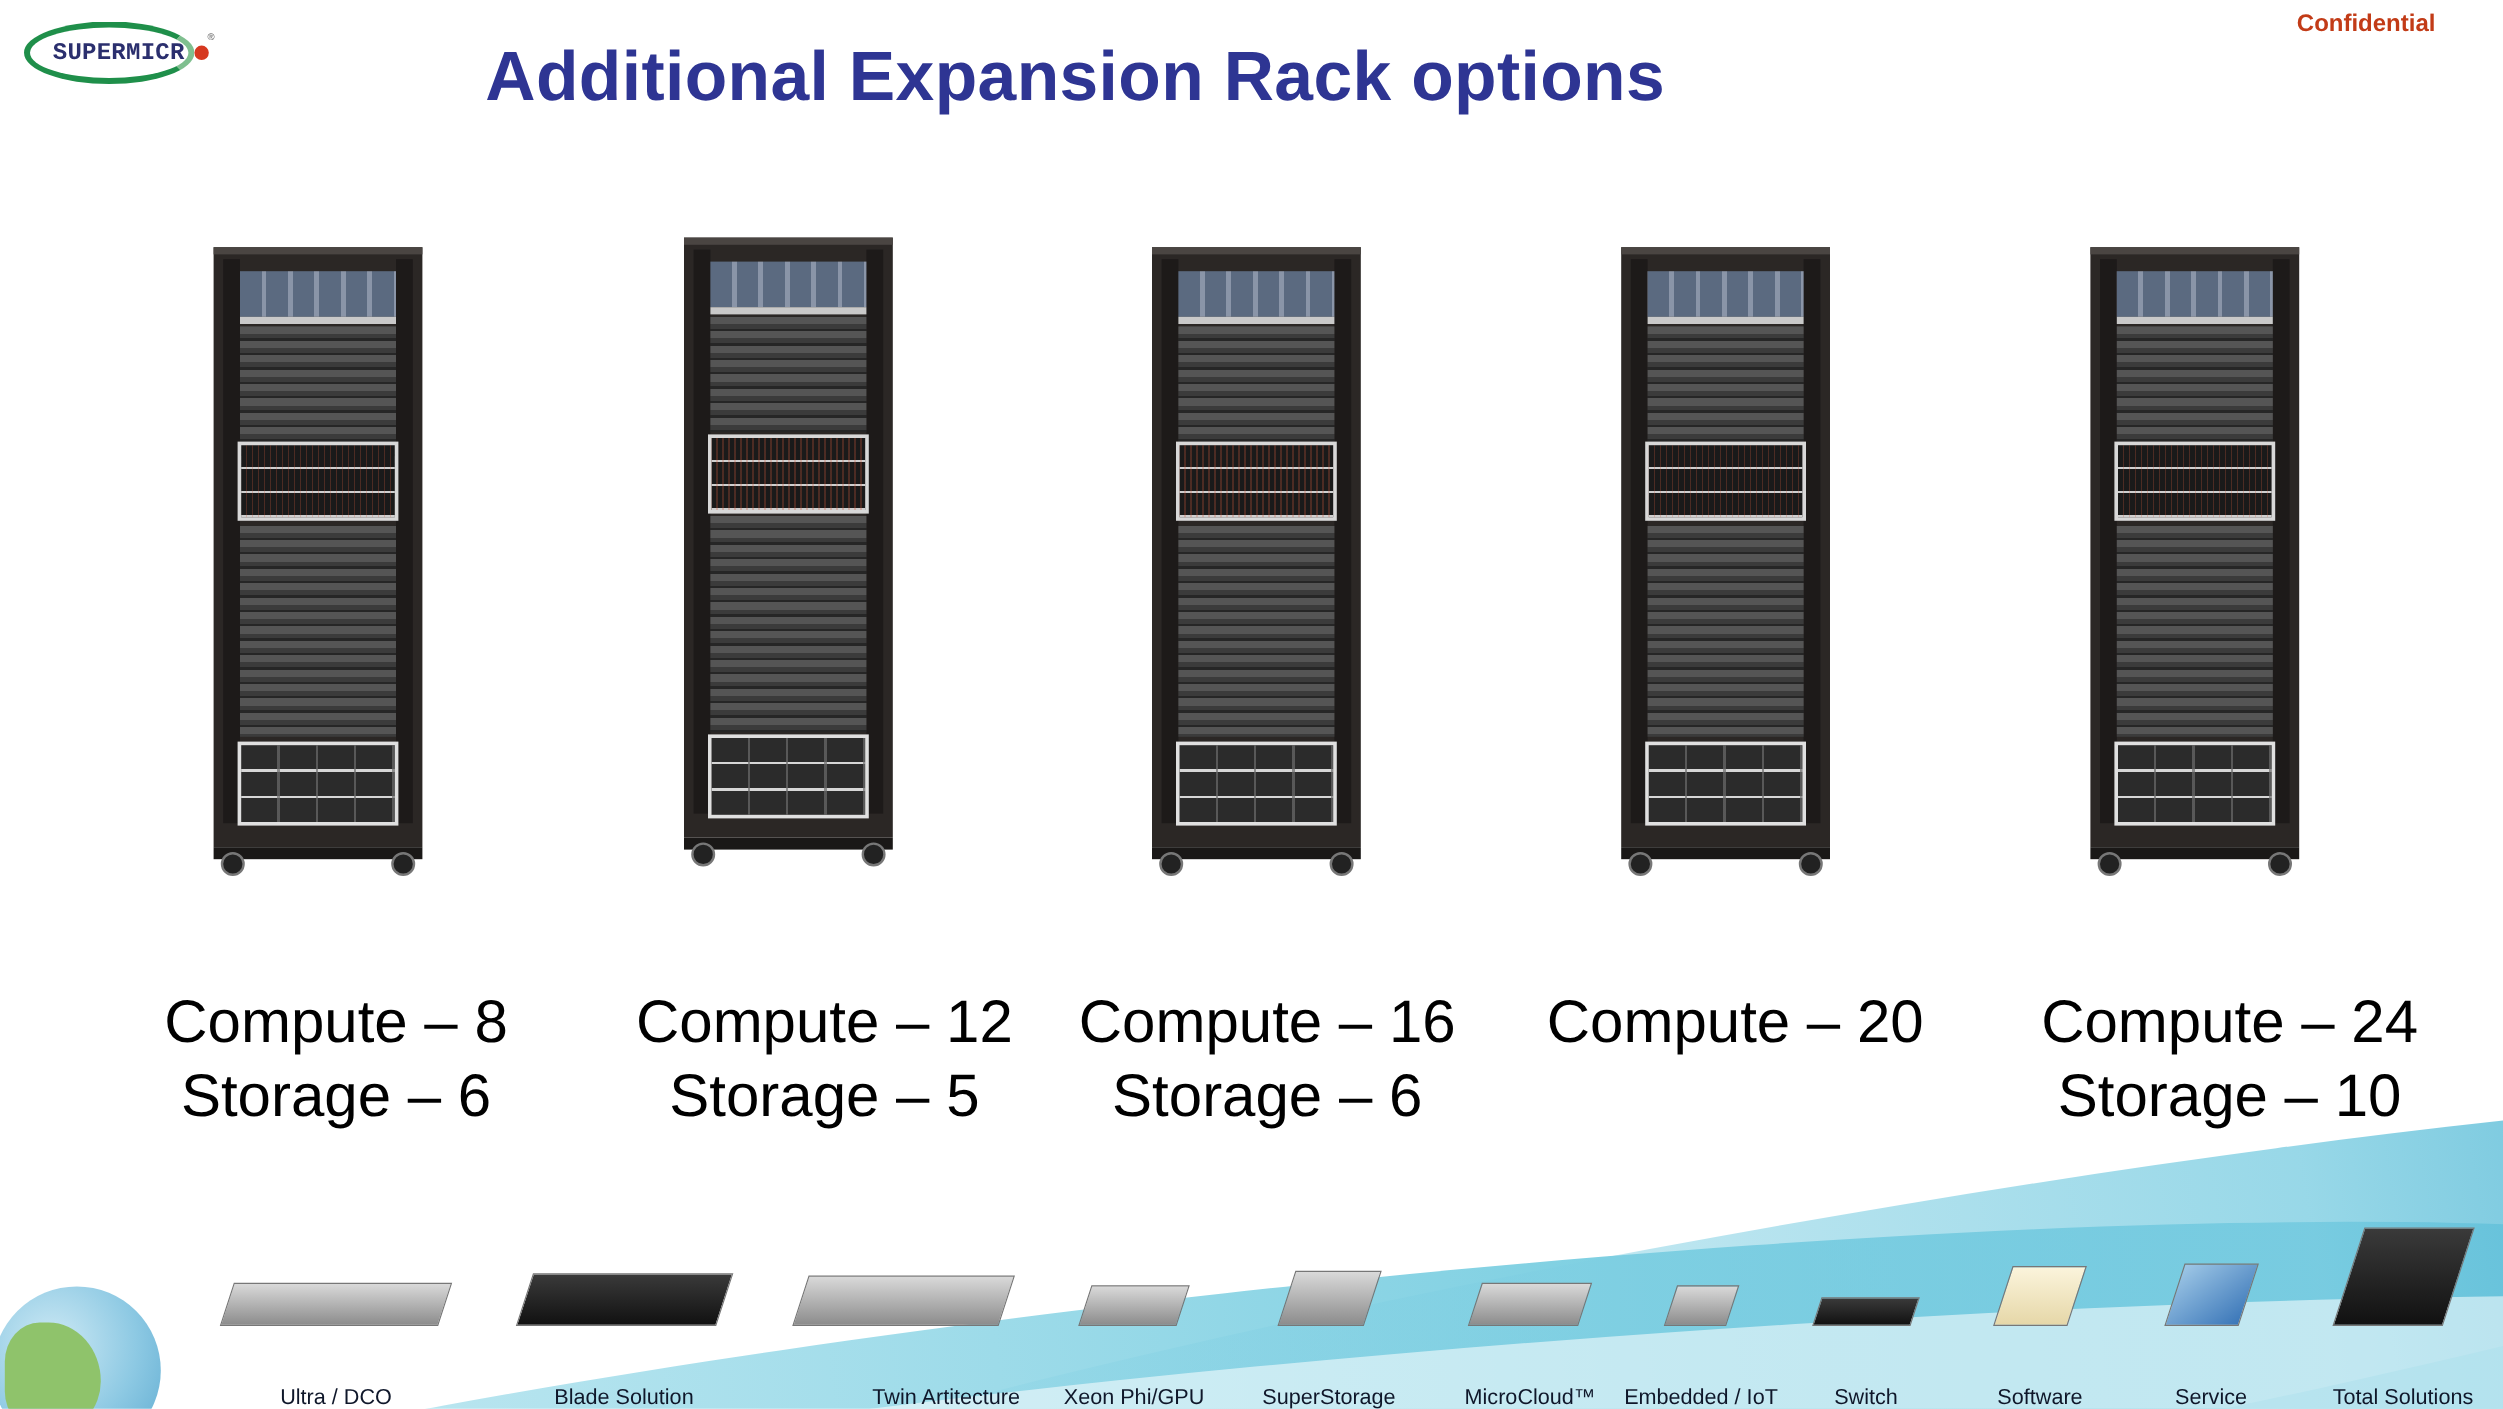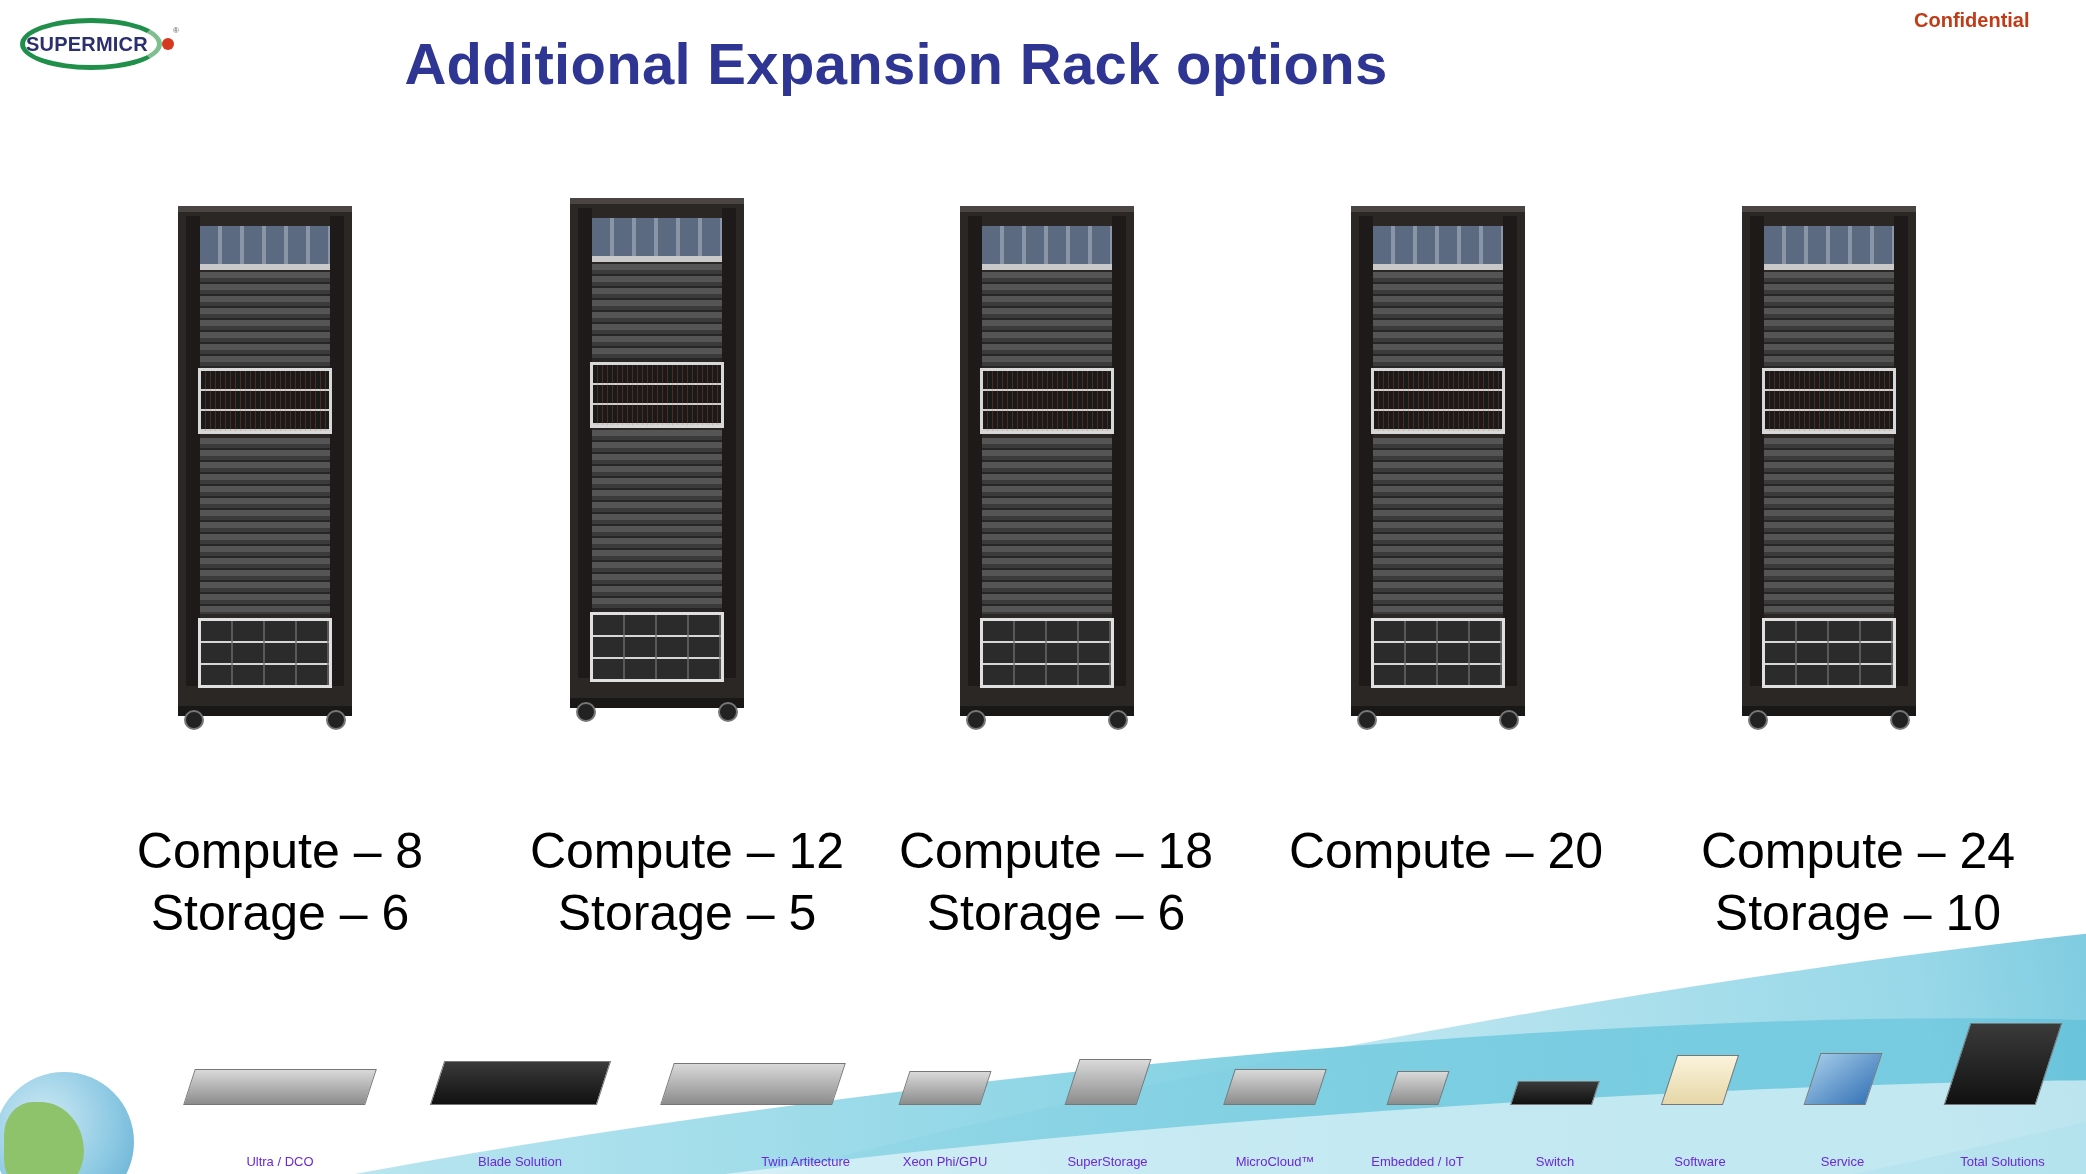--- a/index.html
+++ b/index.html
@@ -1,20 +1,20 @@
 <!DOCTYPE html>
 <html><head>
 <meta charset="utf-8">
 <style>
   html, body { margin:0; padding:0; }
   body { width:2086px; height:1174px; position:relative; overflow:hidden; background:#ffffff; font-family:"Liberation Sans", sans-serif; }
 
   .logo { position:absolute; left:20px; top:16px; width:148px; height:56px; }
   .logo .ring { position:absolute; left:0; top:2px; width:142px; height:52px; border:5px solid #1f8f4a; border-radius:50%; box-sizing:border-box; border-right-color:#7fbf8f; }
-  .logo .txt { position:absolute; left:6px; top:17px; font-family:Liberation Sans, sans-serif; font-weight:bold; font-size:20px; color:#2b2f6e; letter-spacing:0.2px; }
+  .logo .txt { position:absolute; left:24px; top:17px; font-family:Liberation Mono, monospace; font-weight:bold; font-size:20px; color:#2b2f6e; letter-spacing:0.2px; }
   .logo .dot { position:absolute; left:142px; top:22px; width:12px; height:12px; border-radius:50%; background:#d6381f; }
   .logo .reg { position:absolute; left:153px; top:10px; font-size:8px; color:#555; }
 
   .confidential { position:absolute; left:1914px; top:9px; font-size:20px; font-weight:bold; color:#c23b17; }
 
   .title { position:absolute; left:0; width:1792px; top:30px; text-align:center; font-size:58px; font-weight:bold; color:#2e3593; letter-spacing:0.3px; }
   .rack { position:absolute; width:174px; height:522px; }
   .rack .cab { position:absolute; left:0; top:0; width:174px; height:500px; background:#2b2725; border-top:6px solid #4a4542; box-sizing:border-box; }
   .rack .rail-l, .rack .rail-r { position:absolute; top:10px; width:14px; height:470px; background:#1d1a19; }
   .rack .rail-l { left:8px; } .rack .rail-r { right:8px; }
@@ -35,21 +35,21 @@
   .wave2 { position:absolute; left:400px; top:120px; width:2200px; height:220px; border-radius:50%; background:linear-gradient(90deg,rgba(255,255,255,0),rgba(126,206,226,0.8) 70%,#3aa9cc); transform:rotate(-10deg); }
   .wave3 { position:absolute; left:200px; top:210px; width:2400px; height:200px; border-radius:50%; background:rgba(255,255,255,0.55); transform:rotate(-4deg); }
   .globe { position:absolute; left:-6px; top:172px; width:140px; height:140px; border-radius:50%; background:radial-gradient(circle at 35% 35%,#cfeaf5,#8dc9e3 55%,#5aa8cf); overflow:hidden; }
   .globe .land { position:absolute; left:10px; top:30px; width:80px; height:90px; background:#8fc36b; border-radius:40% 60% 50% 40%; }
 
   .product { position:absolute; top:1055px; text-align:center; }
   .product .img { margin:0 auto; height:48px; background:linear-gradient(180deg,#d9d9d9,#8c8c8c); border:1px solid #777; transform:skewX(-18deg); }
   .product .img.dark { background:linear-gradient(180deg,#3a3a3a,#111); }
   .product .img.blue { background:linear-gradient(135deg,#9ec7e6,#3a76b8); }
   .product .img.paper { background:linear-gradient(180deg,#fbf4dc,#e6d7a8); }
-  .product .pl { position:absolute; left:0; right:0; top:99px; font-size:13px; color:#6d28d9; white-space:nowrap; }
+  .product .pl { position:absolute; left:0; right:0; top:99px; font-size:18px; color:#0f172a; white-space:nowrap; }
 </style>
 </head>
 <body>
 
 <div class="logo">
   <div class="ring"></div>
   <div class="txt">SUPERMICR</div>
   <div class="dot"></div>
   <div class="reg">®</div>
 </div>
@@ -127,21 +127,21 @@
 
 <div class="label" style="left:100px; top:820px;">
   <div>Compute – 8</div>
   <div>Storage – 6</div>
 </div>
 <div class="label" style="left:507px; top:820px;">
   <div>Compute – 12</div>
   <div>Storage – 5</div>
 </div>
 <div class="label" style="left:876px; top:820px;">
-  <div>Compute – 18</div>
+  <div>Compute – 16</div>
   <div>Storage – 6</div>
 </div>
 <div class="label" style="left:1266px; top:820px;">
   <div>Compute – 20</div>
 </div>
 <div class="label" style="left:1678px; top:820px;">
   <div>Compute – 24</div>
   <div>Storage – 10</div>
 </div>
 

